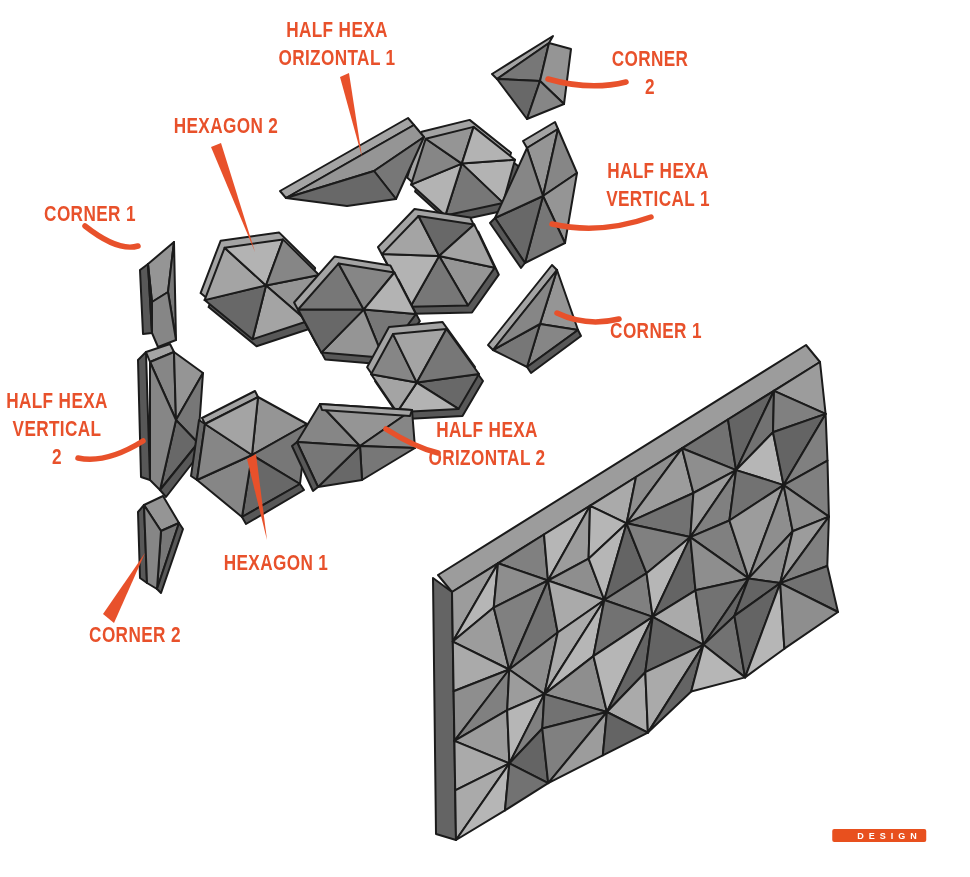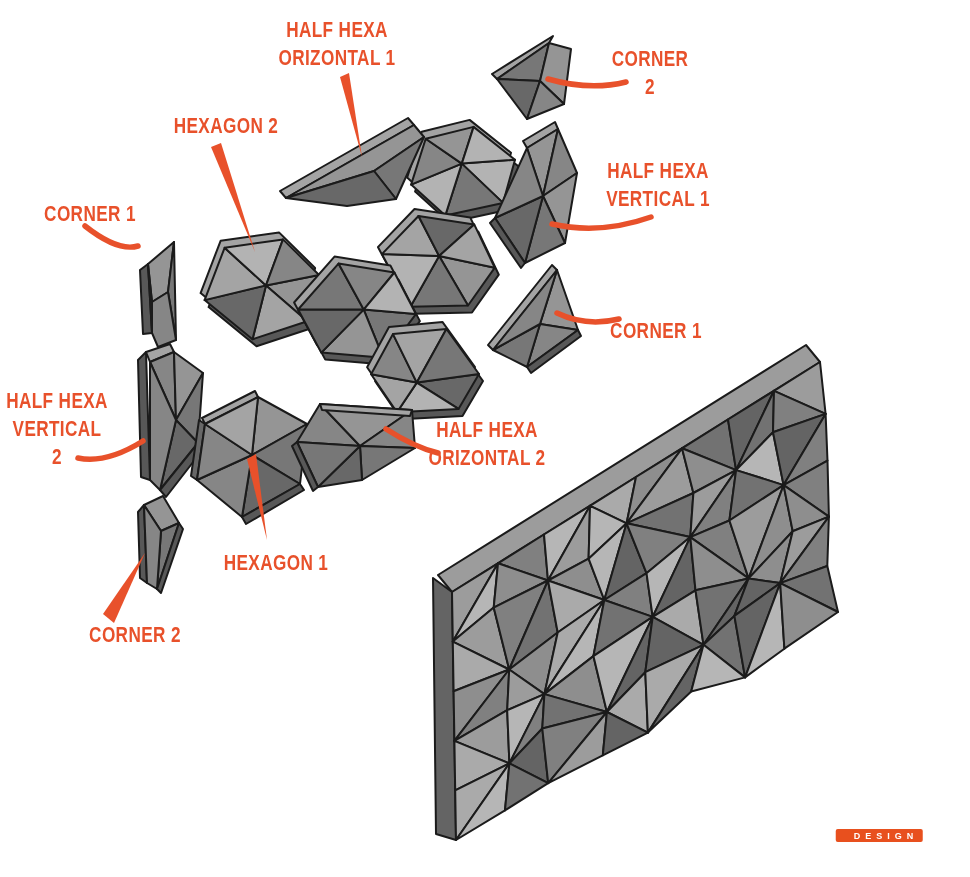--- a/index.html
+++ b/index.html
@@ -18,21 +18,21 @@
   .lp4{left:558px;top:157px;}
   .lp5{left:556px;top:317px;}
   .lp6{left:-43px;top:387px;}
   .lp7{left:387px;top:416px;}
   .lp8{left:176px;top:549px;}
   .lp9{left:35px;top:621px;}
   .logo{position:absolute;left:789px;top:753px;width:180px;height:97px;text-align:center;}
   .logo-word{font-family:"DejaVu Sans",sans-serif;font-weight:900;font-size:70px;line-height:82px;
        letter-spacing:-3px;color:#ffffff;-webkit-text-stroke:8px var(--logo);}
   .logo-sub{position:absolute;left:50%;transform:translateX(-50%);bottom:8px;background:var(--logo);
-       color:#ffffff;font-size:9px;font-weight:700;letter-spacing:5px;padding:2px 4px 1px 18px;
+       color:#ffffff;font-size:9px;font-weight:700;letter-spacing:5px;padding:2px 4px 1px 25px;
        border-radius:2px;}
 </style>
 </head>
 <body>
 
 <svg id="scene" width="970" height="877" viewBox="0 0 970 877">
     <g>
       <polygon points="511.0,152.7 499.0,195.9 441.3,208.5 407.1,177.6 421.7,131.8 469.6,119.9" fill="#a4a4a4" stroke="#1b1b1b" stroke-width="2" stroke-linejoin="round"></polygon>
       <polygon points="519.0,166.7 507.0,209.9 449.3,222.5 415.1,191.6 429.7,145.8 477.6,133.9" fill="#585858" stroke="#1b1b1b" stroke-width="2" stroke-linejoin="round"></polygon>
       <polygon points="515.0,159.7 503.0,202.9 461.8,163.6" fill="#b3b3b3" stroke="#1b1b1b" stroke-width="2" stroke-linejoin="round"></polygon>

